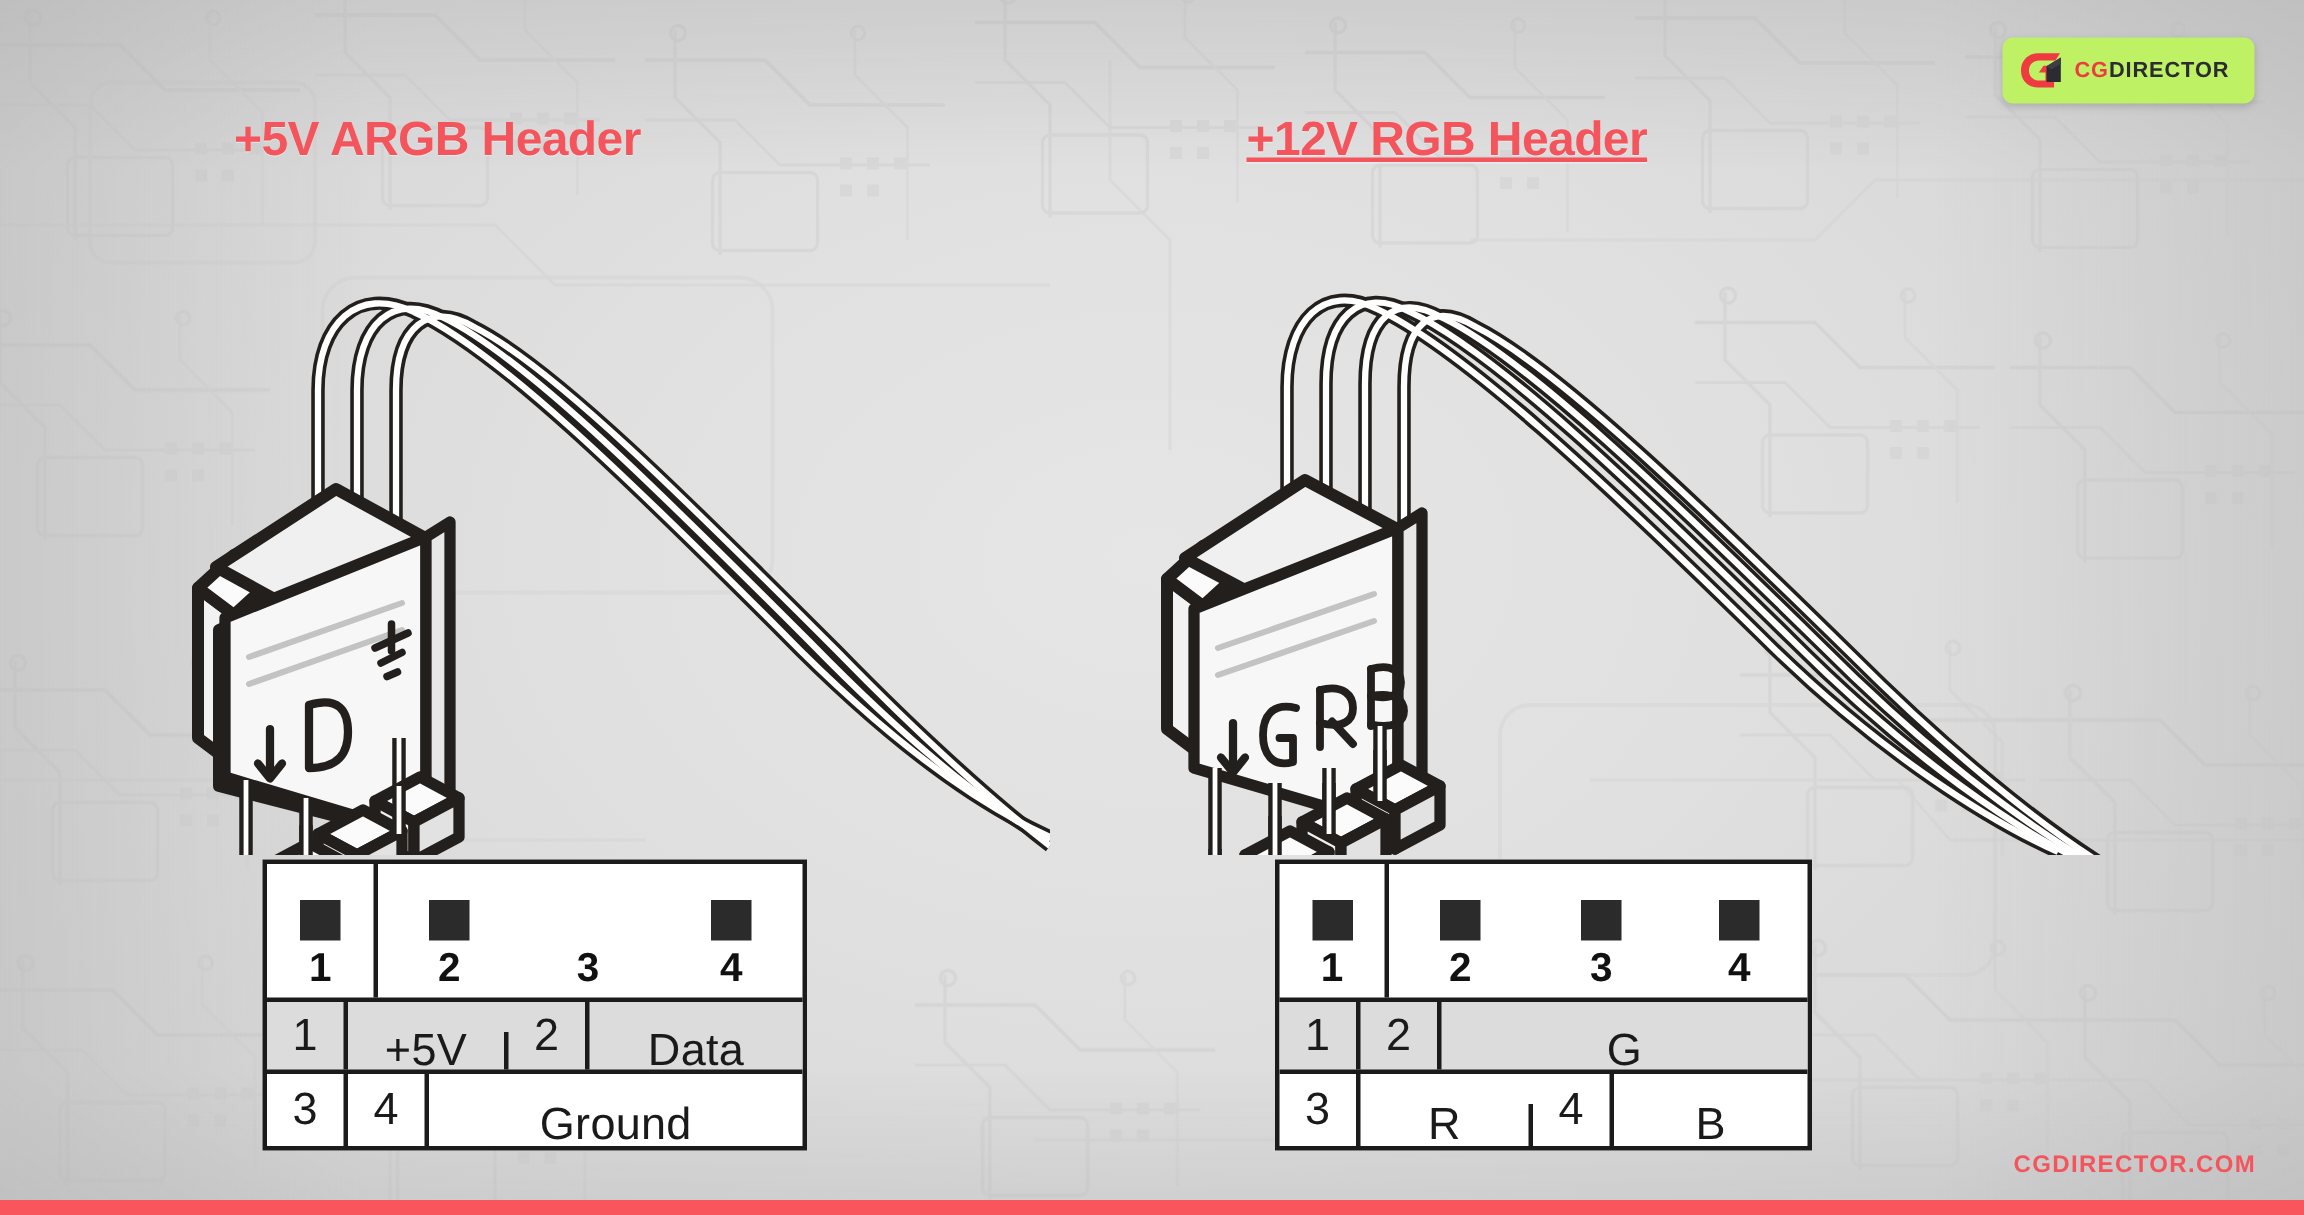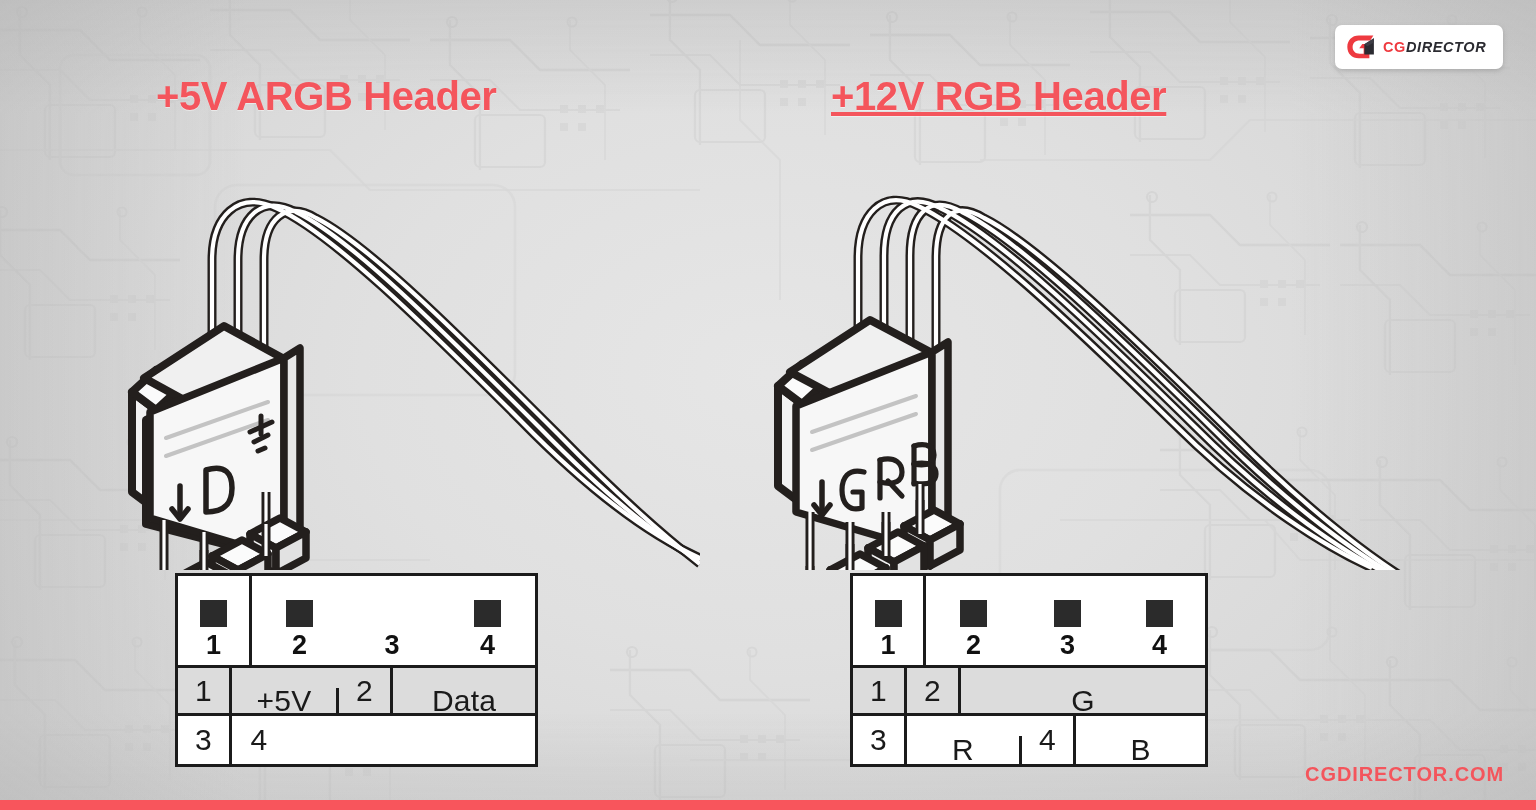--- a/index.html
+++ b/index.html
@@ -28,48 +28,48 @@
 
   
   #bottom-bar{
     position:absolute; left:0; right:0; bottom:0; height:10px;
     background:#f8555c;
   }
 
   
   .panel-title{
     position:absolute;
-    font-size:40px; font-weight:bold; color:#f4555c;
+    font-size:32px; font-weight:bold; color:#f4555c;
     letter-spacing:-0.4px; white-space:nowrap;
     text-shadow:0 1px 0 rgba(255,255,255,.45);
   }
   #title-argb{ left:156px; top:74px; }
   #title-rgb { left:831px; top:74px;text-decoration:underline; }
 
   
   #logo{
     position:absolute; right:33px; top:25px;
     width:168px; height:44px;
-    background:#ffffff; border-radius:7px;
+    background:#bef264; border-radius:7px;
     box-shadow:0 2px 5px rgba(90,90,90,.28);
     display:flex; align-items:center; gap:7px;
     padding:0 11px;
   }
   #logo-mark{ width:30px; height:26px; flex:none; }
   #logo-text{
     font-size:14.5px; font-weight:bold; letter-spacing:.6px;
     display:flex; align-items:baseline;
   }
   #logo-text .cg{ color:#ef3a3f; }
-  #logo-text .dir{ color:#2b2b31; font-style:italic; }
+  #logo-text .dir{ color:#2b2b31; }
 
   
   #footer-url{
     position:absolute; right:32px; bottom:24px;
-    font-size:20px; font-weight:bold; color:#f4555c; letter-spacing:.9px;
+    font-size:16px; font-weight:bold; color:#f4555c; letter-spacing:.9px;
   }
 
   
   .connector-art{ position:absolute; }
   #art-argb{ left:0px;  top:120px; width:700px; height:450px; }
   #art-rgb { left:672px; top:120px; width:864px; height:450px; }
 
   
   .pin-table{
     position:absolute;
@@ -417,20 +417,21 @@
 
   <div class="pin-row shaded">
     <div class="cell c-idx">1</div>
     <div class="cell c-val" style="flex:0 0 107px">+5V</div>
     <div class="cell c-idx">2</div>
     <div class="cell c-val">Data</div>
   </div>
   <div class="pin-row">
     <div class="cell c-idx">3</div>
     <div class="cell c-idx">4</div>
+    <div class="cell c-val">Ground</div>
   </div>
 </div>
 
 <div class="pin-table" id="table-rgb">
   <div class="pin-head">
     <div class="pin-head-group">
       <div class="pin-cell" style="width:70px">
         <div class="pin-square"></div>
         <div class="pin-num">1</div>
       </div>

